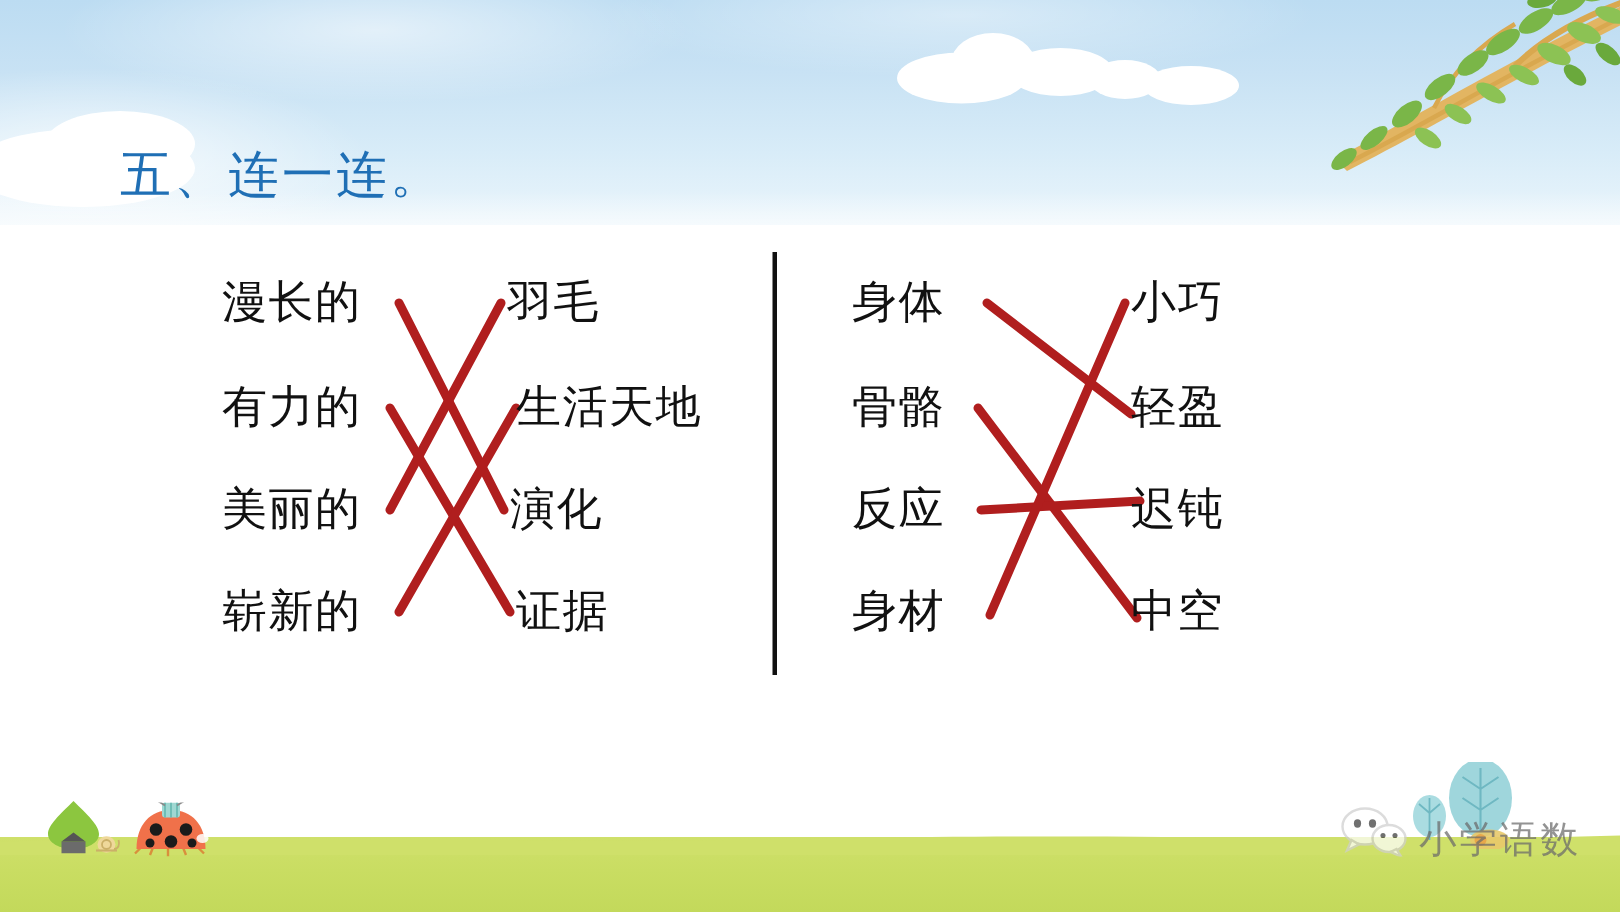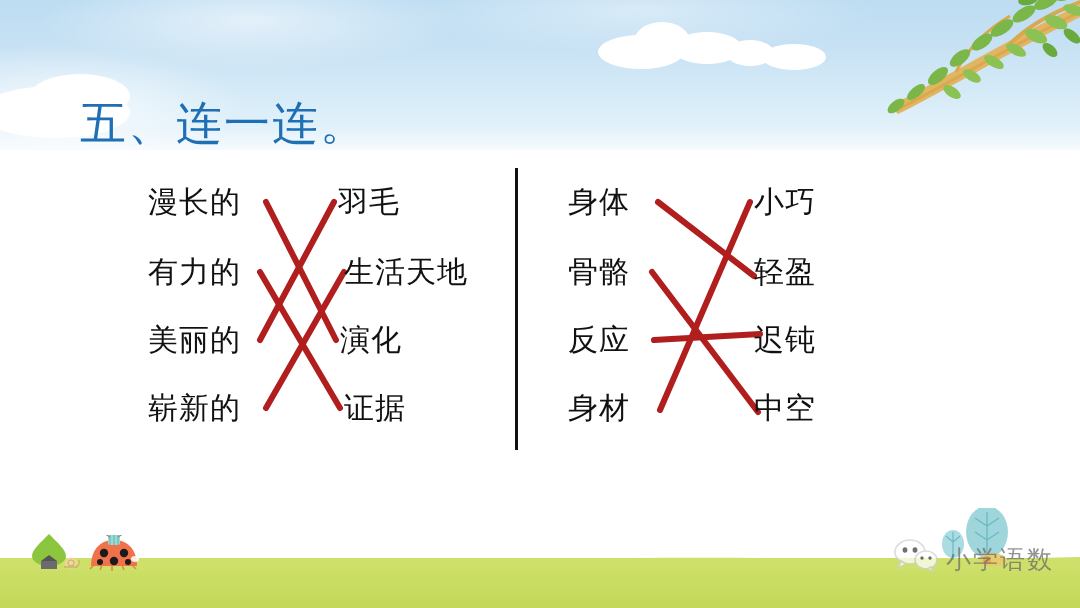--- a/index.html
+++ b/index.html
@@ -40,21 +40,21 @@
     position:absolute;left:0;top:558px;width:1080px;height:50px;
     background:linear-gradient(180deg,#cfe06a 0%,#c9dd62 45%,#c3d95b 100%);
   }
   .ground-hill{
     position:absolute;left:0;top:552px;width:1080px;height:18px;
   }
 
   
   .title{
     position:absolute;left:80px;top:101px;
-    font-size:46px;line-height:1;color:#1f6fb5;letter-spacing:2px;
+    font-size:34px;line-height:1;color:#1f6fb5;letter-spacing:2px;
     white-space:nowrap;
   }
 
   
   .divider{
     position:absolute;left:515px;top:168px;width:3px;height:282px;background:#111111;
   }
   .group{position:absolute;top:180px;}
   .group-left{left:148px;width:350px;height:250px;}
   .group-right{left:568px;width:300px;height:250px;}

